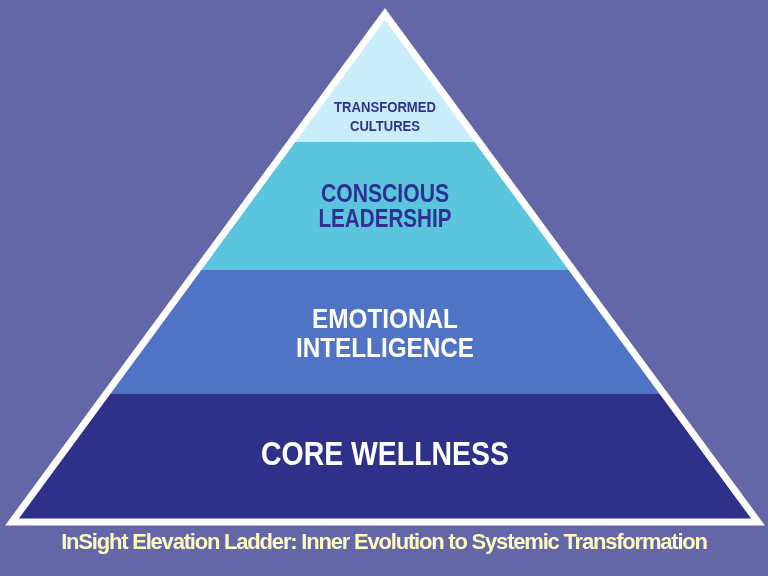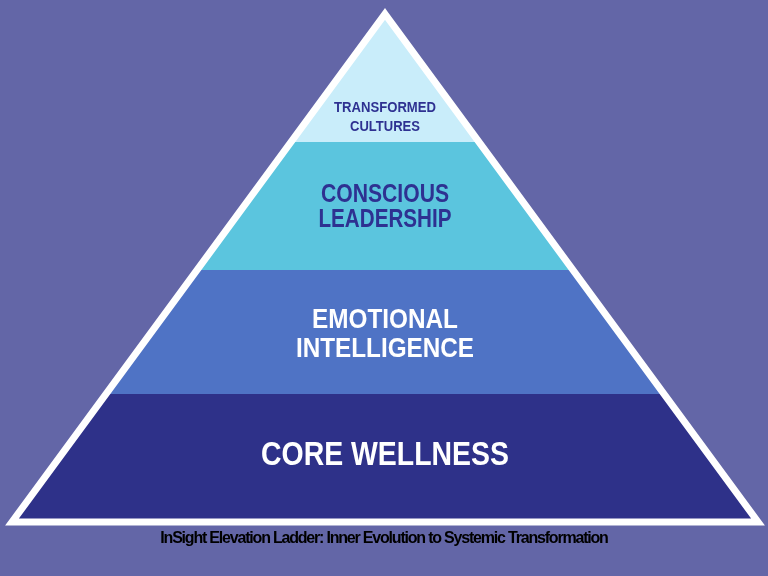--- a/index.html
+++ b/index.html
@@ -24,24 +24,24 @@
   .level-label {
     font-family: "Liberation Sans", "DejaVu Sans", sans-serif;
     font-weight: bold;
   }
   .caption {
     position: absolute;
     top: 529px;
     left: 0;
     width: 768px;
     text-align: center;
-    font-size: 16px;
+    font-size: 22px;
     font-weight: bold;
     letter-spacing: -1.2px;
-    color: #000000;
+    color: #fef9c3;
     white-space: nowrap;
   }
 </style>
 </head>
 <body>
 
 <div class="stage">
   <svg class="pyramid-svg" width="768" height="576" viewBox="0 0 768 576">
 
     <polygon points="385,14 479,142 291,142" fill="#c9edfa"></polygon>

